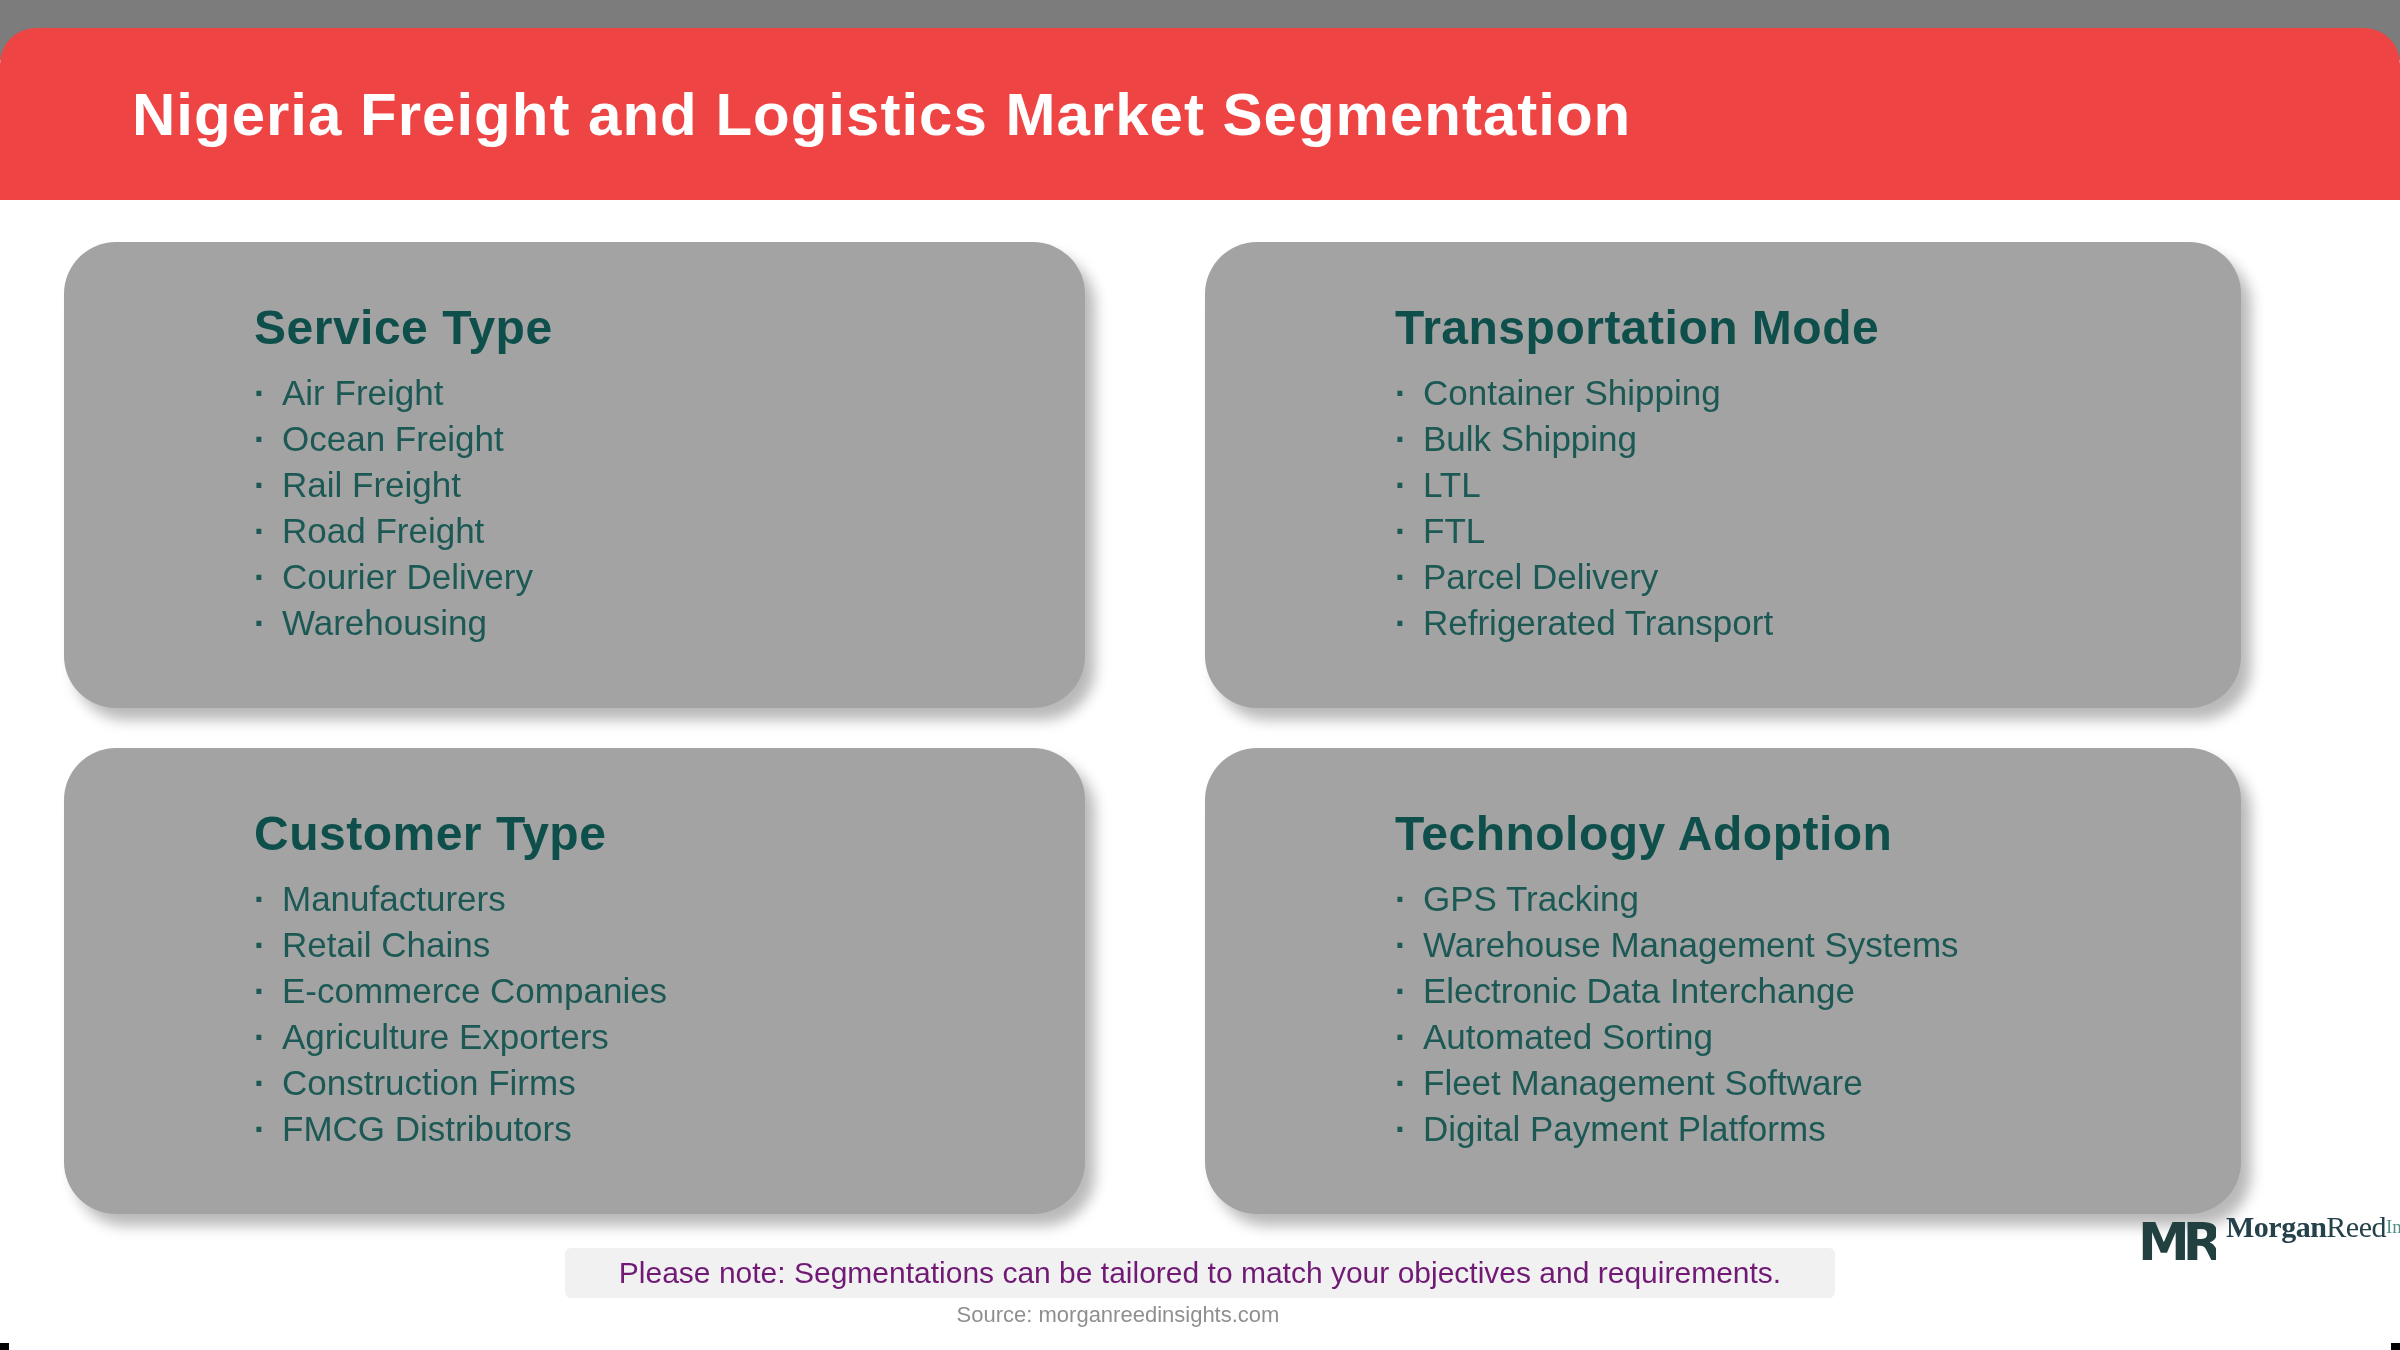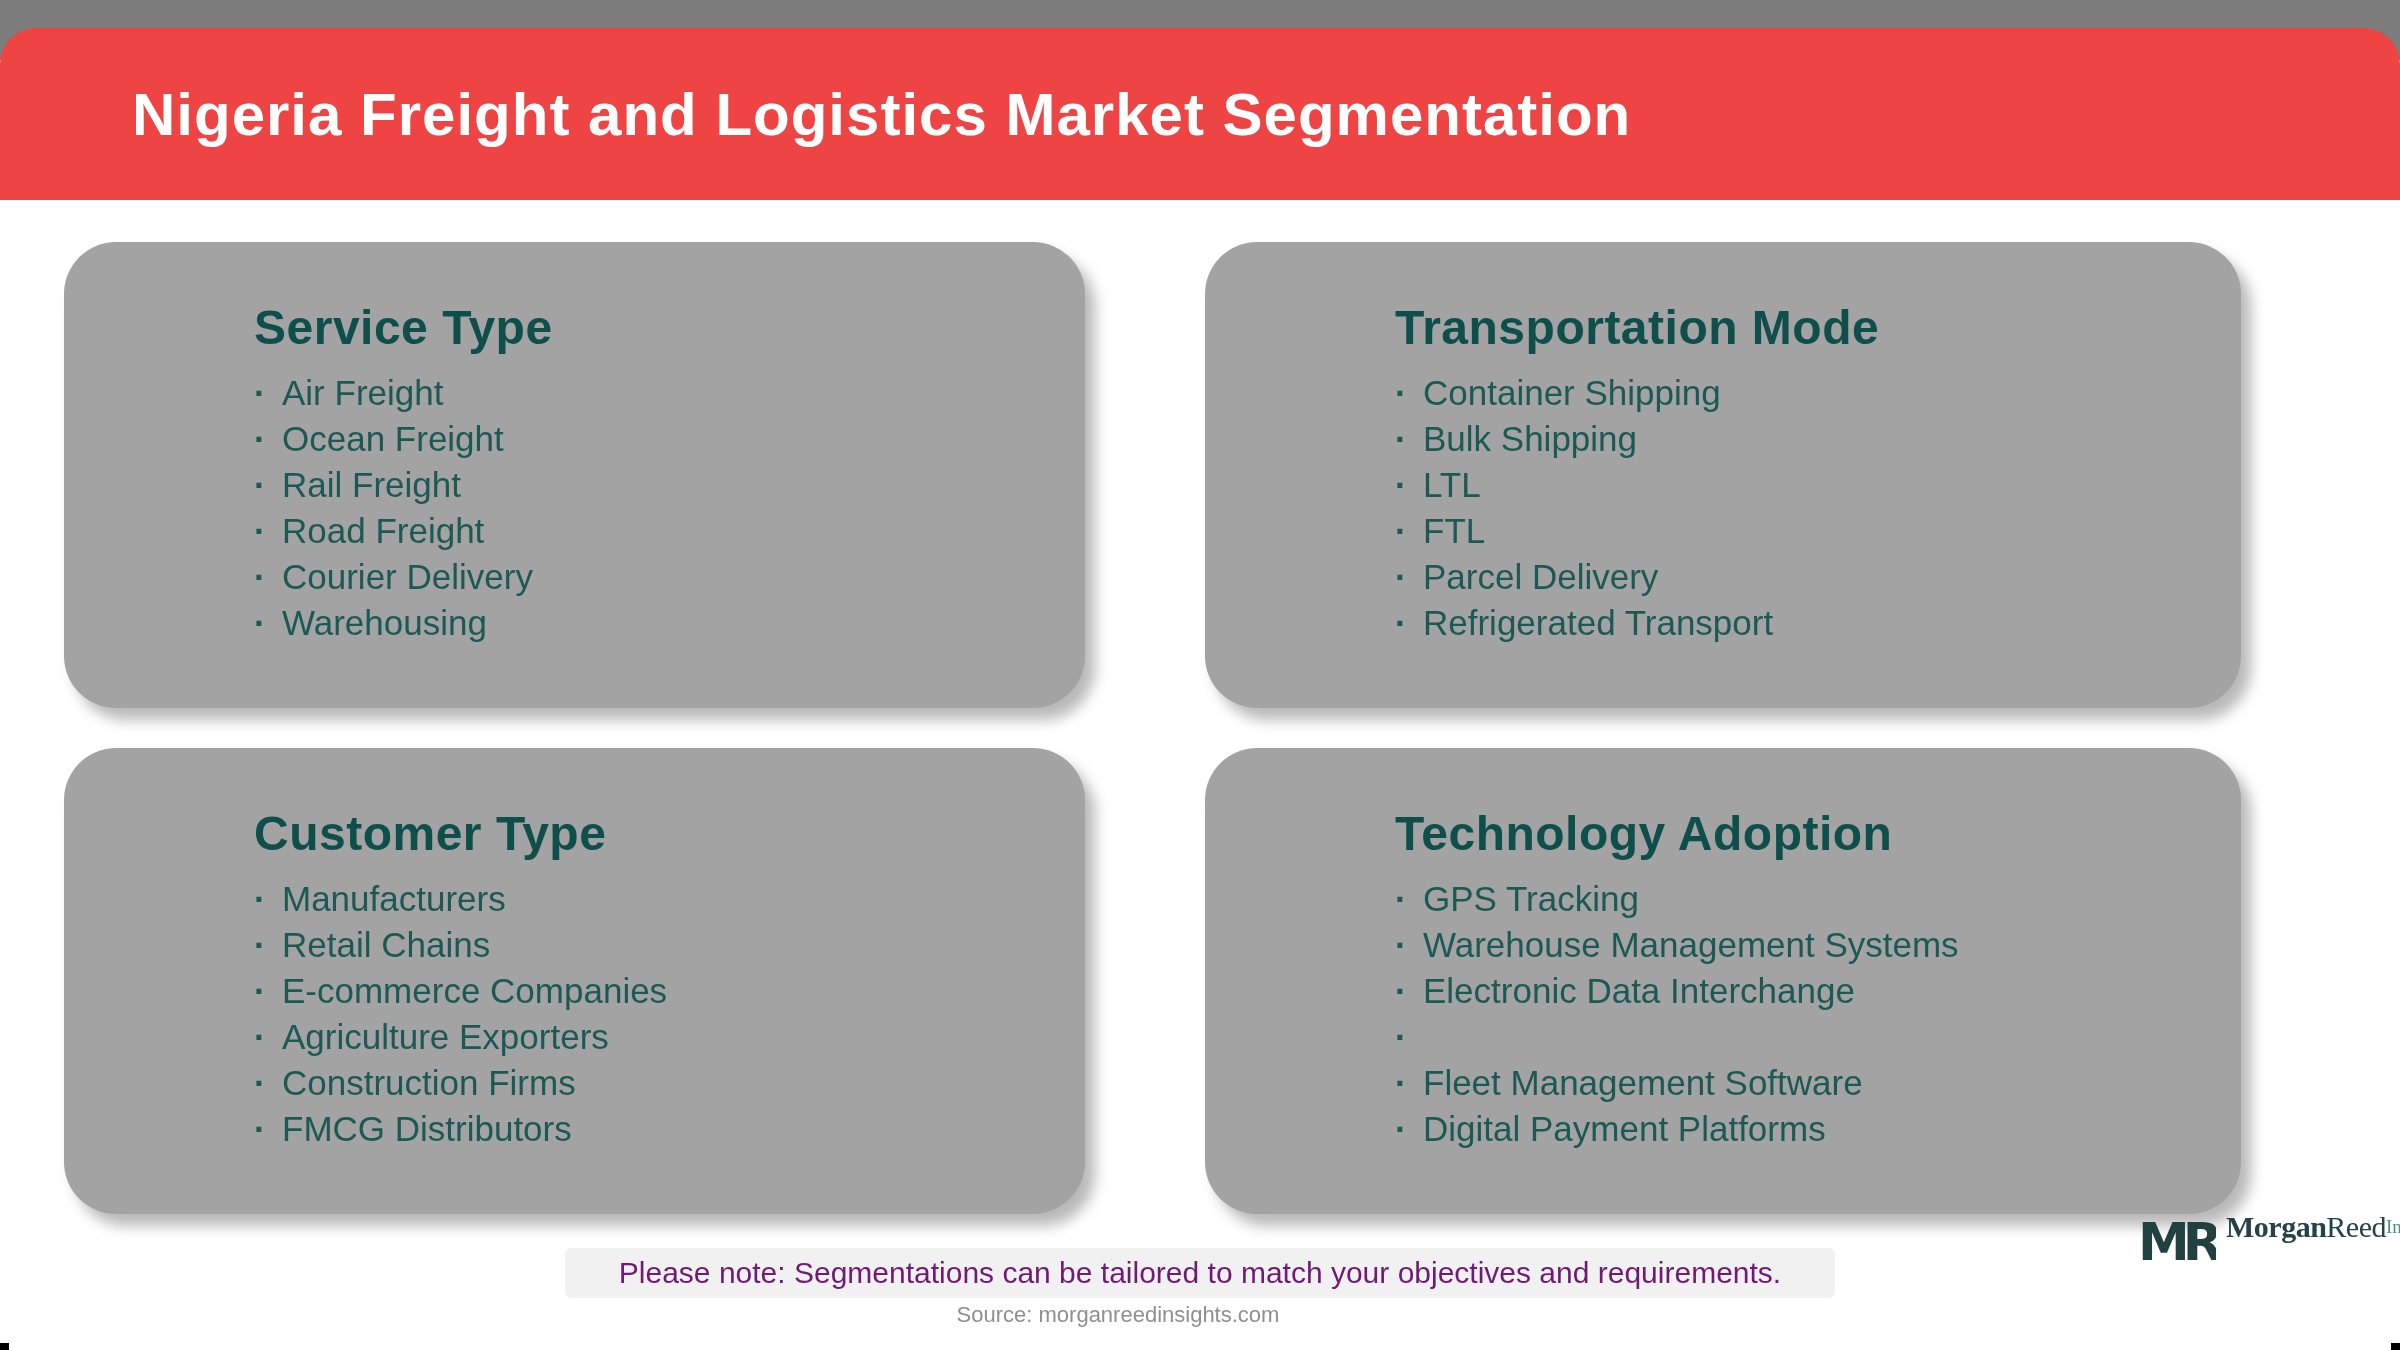--- a/index.html
+++ b/index.html
@@ -214,20 +214,21 @@
     <div class="li">
         <span class="dot">·</span>
         <span>Warehouse Management Systems</span>
       </div>
     <div class="li">
         <span class="dot">·</span>
         <span>Electronic Data Interchange</span>
       </div>
     <div class="li">
         <span class="dot">·</span>
+        <span>Automated Sorting</span>
       </div>
     <div class="li">
         <span class="dot">·</span>
         <span>Fleet Management Software</span>
       </div>
     <div class="li">
         <span class="dot">·</span>
         <span>Digital Payment Platforms</span>
       </div>
   </div>

